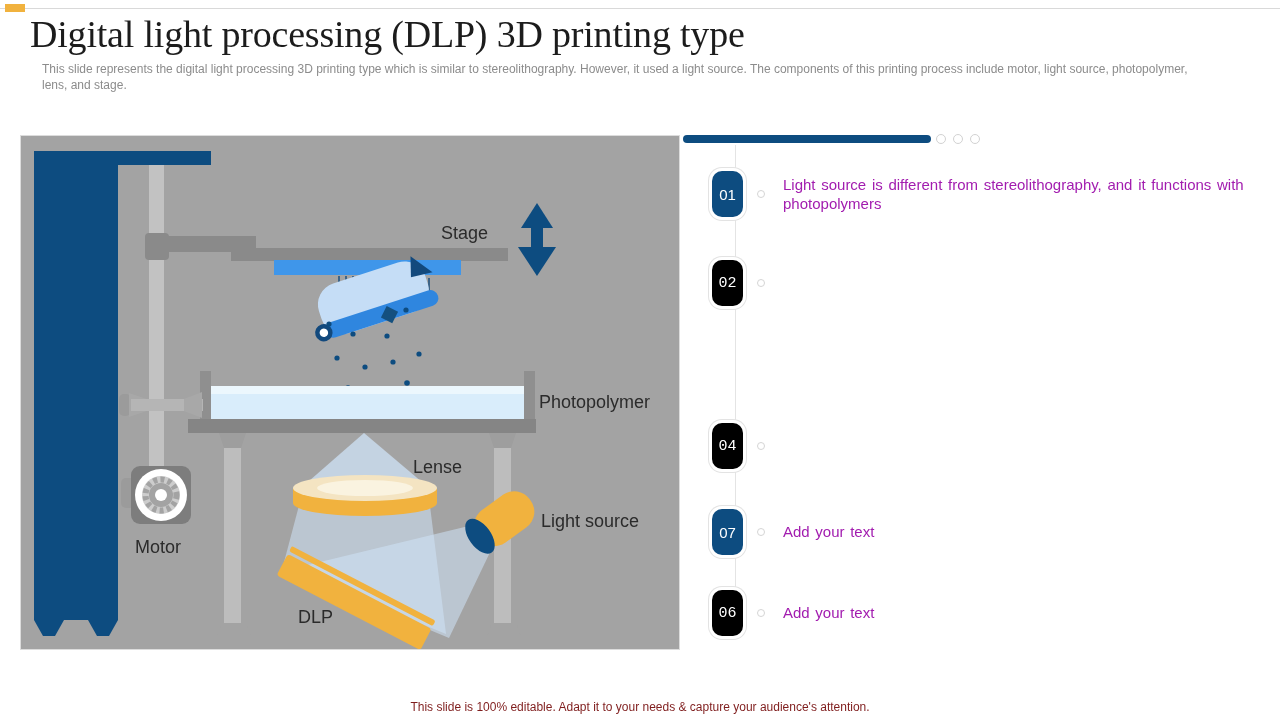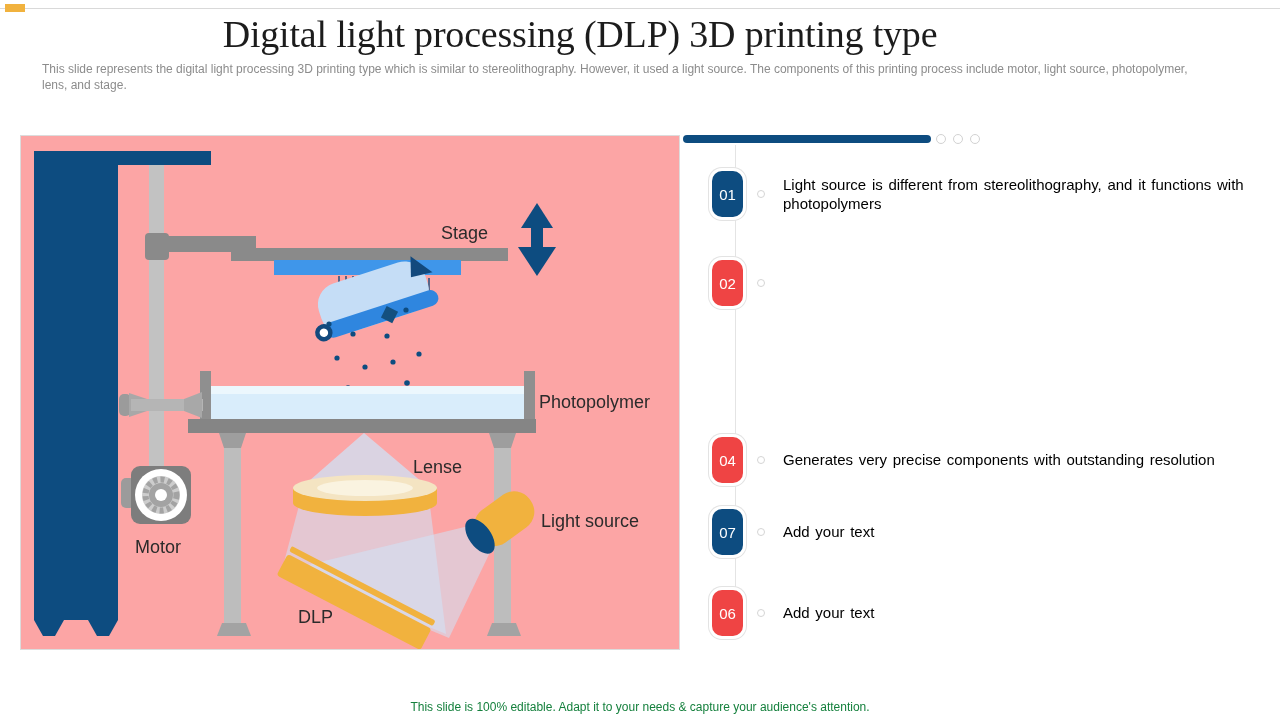--- a/index.html
+++ b/index.html
@@ -6,29 +6,29 @@
   html,body { background:#fff; }
   .slide {
     position:relative; width:1280px; height:720px; background:#ffffff;
     font-family:"Liberation Sans", sans-serif; overflow:hidden;
   }
   .top-rule { position:absolute; top:8px; left:0; width:1280px; height:1px; background:#d9d9d9; }
   .top-chip { position:absolute; top:4px; left:5px; width:20px; height:8px; background:#F1B23E; }
   .title {
     position:absolute; top:12px; left:30px; width:1100px;
     font-family:"Liberation Serif", serif; font-size:38px; font-weight:500;
-    color:#1c1c1c; letter-spacing:-0.2px; white-space:nowrap;text-align:center;
+    color:#1c1c1c; letter-spacing:-0.2px; white-space:nowrap;
   }
   .subtitle {
     position:absolute; top:61px; left:42px; width:1165px;
     font-size:12px; line-height:16px; color:#8c8c8c;
   }
   .diagram-box {
     position:absolute; top:135px; left:20px; width:660px; height:515px;
-    border:1px solid #dcdcdc; background:#fca5a5;
+    border:1px solid #dcdcdc; background:#a3a3a3;
   }
   .diagram-box svg { display:block; }
 
   .right-panel { position:absolute; top:133px; left:683px; width:580px; height:530px; }
   .progress-bar {
     position:absolute; top:2px; left:0; width:248px; height:8px;
     background:#0D4C80; border-radius:4px;
   }
   .progress-dot {
     position:absolute; top:1px; width:10px; height:10px; border-radius:50%;
@@ -37,31 +37,31 @@
   .timeline-line { position:absolute; top:12px; left:52px; width:1px; height:468px; background:#e4e4e4; }
 
   .step-row { position:absolute; left:26px; display:flex; align-items:center; gap:22px; width:540px; }
   .badge-wrap { position:relative; flex:none; width:52px; height:52px; padding:3px; }
   .badge {
     width:31px; height:46px; border-radius:10px; color:#fff;
     font-size:15px; display:flex; align-items:center; justify-content:center;
     box-shadow:0 0 0 3px #ffffff, 0 0 0 4px #e3e3e3;
   }
   .badge.navy { background:#0D4C80; }
-  .badge.yellow { background:#ef4444; }
+  .badge.yellow { background:#000000;font-family:Liberation Mono, monospace; }
   .badge-dot {
     position:absolute; top:22px; left:48px; width:8px; height:8px; border-radius:50%;
     background:#fff; border:1.5px solid #d5d5d5;
   }
   .step-text {
-    font-size:15px; line-height:19.5px; color:#000000; word-spacing:1.5px; width:462px;
+    font-size:15px; line-height:19.5px; color:#a21caf; word-spacing:1.5px; width:462px;
   }
   .footer {
     position:absolute; top:700px; left:0; width:1280px; text-align:center;
-    font-size:12px; color:#15803d;
+    font-size:12px; color:#7f1d1d;
   }
   .diagram-label { font-family:"Liberation Sans", sans-serif; font-size:18px; fill:#2b2b2b; }
 </style>
 </head>
 <body>
 
 <div class="slide">
 
   <div class="top-rule"></div>
   <div class="top-chip"></div>
@@ -216,26 +216,25 @@
     </div>
 
     <div class="step-row" style="top:124px">
       <div class="badge-wrap">
         <div class="badge yellow">02</div>
         <div class="badge-dot"></div>
       </div>
     </div>
 
 
-    <div class="step-row" style="top:301px">
+    <div class="step-row" style="top:287px">
       <div class="badge-wrap">
         <div class="badge yellow">04</div>
         <div class="badge-dot"></div>
       </div>
-      <div class="step-text">Generates very precise components with outstanding resolution</div>
     </div>
 
     <div class="step-row" style="top:373px">
       <div class="badge-wrap">
         <div class="badge navy">07</div>
         <div class="badge-dot"></div>
       </div>
       <div class="step-text">Add your text</div>
     </div>
 

